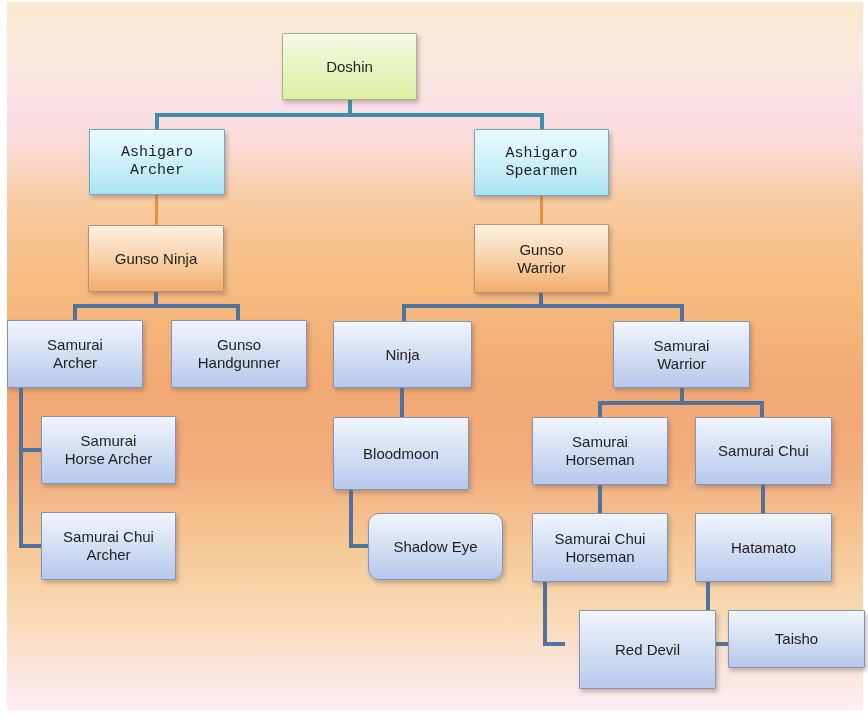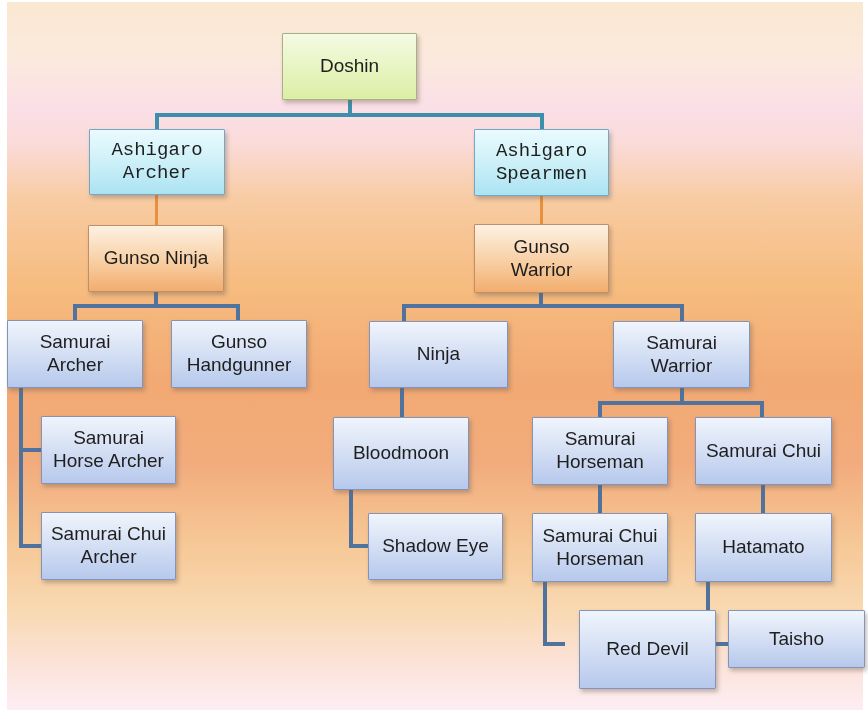--- a/index.html
+++ b/index.html
@@ -23,21 +23,21 @@
       #f2ab7c 65%,
       #f6c795 76%,
       #f9d9b2 86%,
       #fbe2d6 93%,
       #fdedf4 100%);
   }
   .node {
     position:absolute;
     display:flex; align-items:center; justify-content:center;
     text-align:center; white-space:pre-line;
-    font-size:19px; line-height:1.2; color:#1e1e1e;
+    font-size:15px; line-height:1.2; color:#1e1e1e;
     border:1px solid #888; border-radius:1px;
     box-shadow:2px 3px 4px rgba(110,95,85,0.40);
     box-sizing:border-box;
   }
   .node.green  { background:linear-gradient(180deg,#f4fae3 0%,#e7f4c0 55%,#dcefa5 100%); border-color:#a8b088; }
   .node.cyan   { background:linear-gradient(180deg,#eafbfe 0%,#cdf0f8 50%,#abe3f2 100%); border-color:#74a7c6;font-family:Liberation Mono, monospace; }
   .node.orange { background:linear-gradient(180deg,#fdf1e3 0%,#f8cfa3 55%,#f2ad6e 100%); border-color:#bf9068; }
   .node.blue   { background:linear-gradient(180deg,#f0f5fc 0%,#d4dff4 50%,#b6c8ec 100%); border-color:#8494b8; }
   .conn { position:absolute; }
   .conn.teal   { background:#3e8fab; }
@@ -92,29 +92,29 @@
 Archer</div>
   <div class="node cyan" style="left:474px; top:129px; width:135px; height:67px;">Ashigaro
 Spearmen</div>
   <div class="node orange" style="left:88px;  top:225px; width:136px; height:67px;">Gunso Ninja</div>
   <div class="node orange" style="left:474px; top:224px; width:135px; height:69px;">Gunso
 Warrior</div>
   <div class="node blue" style="left:7px;   top:320px; width:136px; height:68px;">Samurai
 Archer</div>
   <div class="node blue" style="left:171px; top:320px; width:136px; height:68px;">Gunso
 Handgunner</div>
-  <div class="node blue" style="left:333px; top:321px; width:139px; height:67px;margin-left:36px;">Ninja</div>
+  <div class="node blue" style="left:333px; top:321px; width:139px; height:67px;">Ninja</div>
   <div class="node blue" style="left:613px; top:321px; width:137px; height:67px;">Samurai
 Warrior</div>
   <div class="node blue" style="left:41px;  top:416px; width:135px; height:68px;">Samurai
 Horse Archer</div>
   <div class="node blue" style="left:41px;  top:512px; width:135px; height:68px;">Samurai Chui
 Archer</div>
   <div class="node blue" style="left:333px; top:417px; width:136px; height:73px;">Bloodmoon</div>
-  <div class="node blue" style="left:368px; top:513px; width:135px; height:67px;">Shadow Eye</div>
+  <div class="node blue" style="left:368px; top:513px; width:135px; height:67px;border-radius:11px;">Shadow Eye</div>
   <div class="node blue" style="left:532px; top:417px; width:136px; height:68px;">Samurai
 Horseman</div>
   <div class="node blue" style="left:695px; top:417px; width:137px; height:68px;">Samurai Chui</div>
   <div class="node blue" style="left:532px; top:513px; width:136px; height:69px;">Samurai Chui
 Horseman</div>
   <div class="node blue" style="left:695px; top:513px; width:137px; height:69px;">Hatamato</div>
   <div class="node blue" style="left:579px; top:610px; width:137px; height:79px;">Red Devil</div>
   <div class="node blue" style="left:728px; top:610px; width:137px; height:58px;">Taisho</div>
 </div>
 

